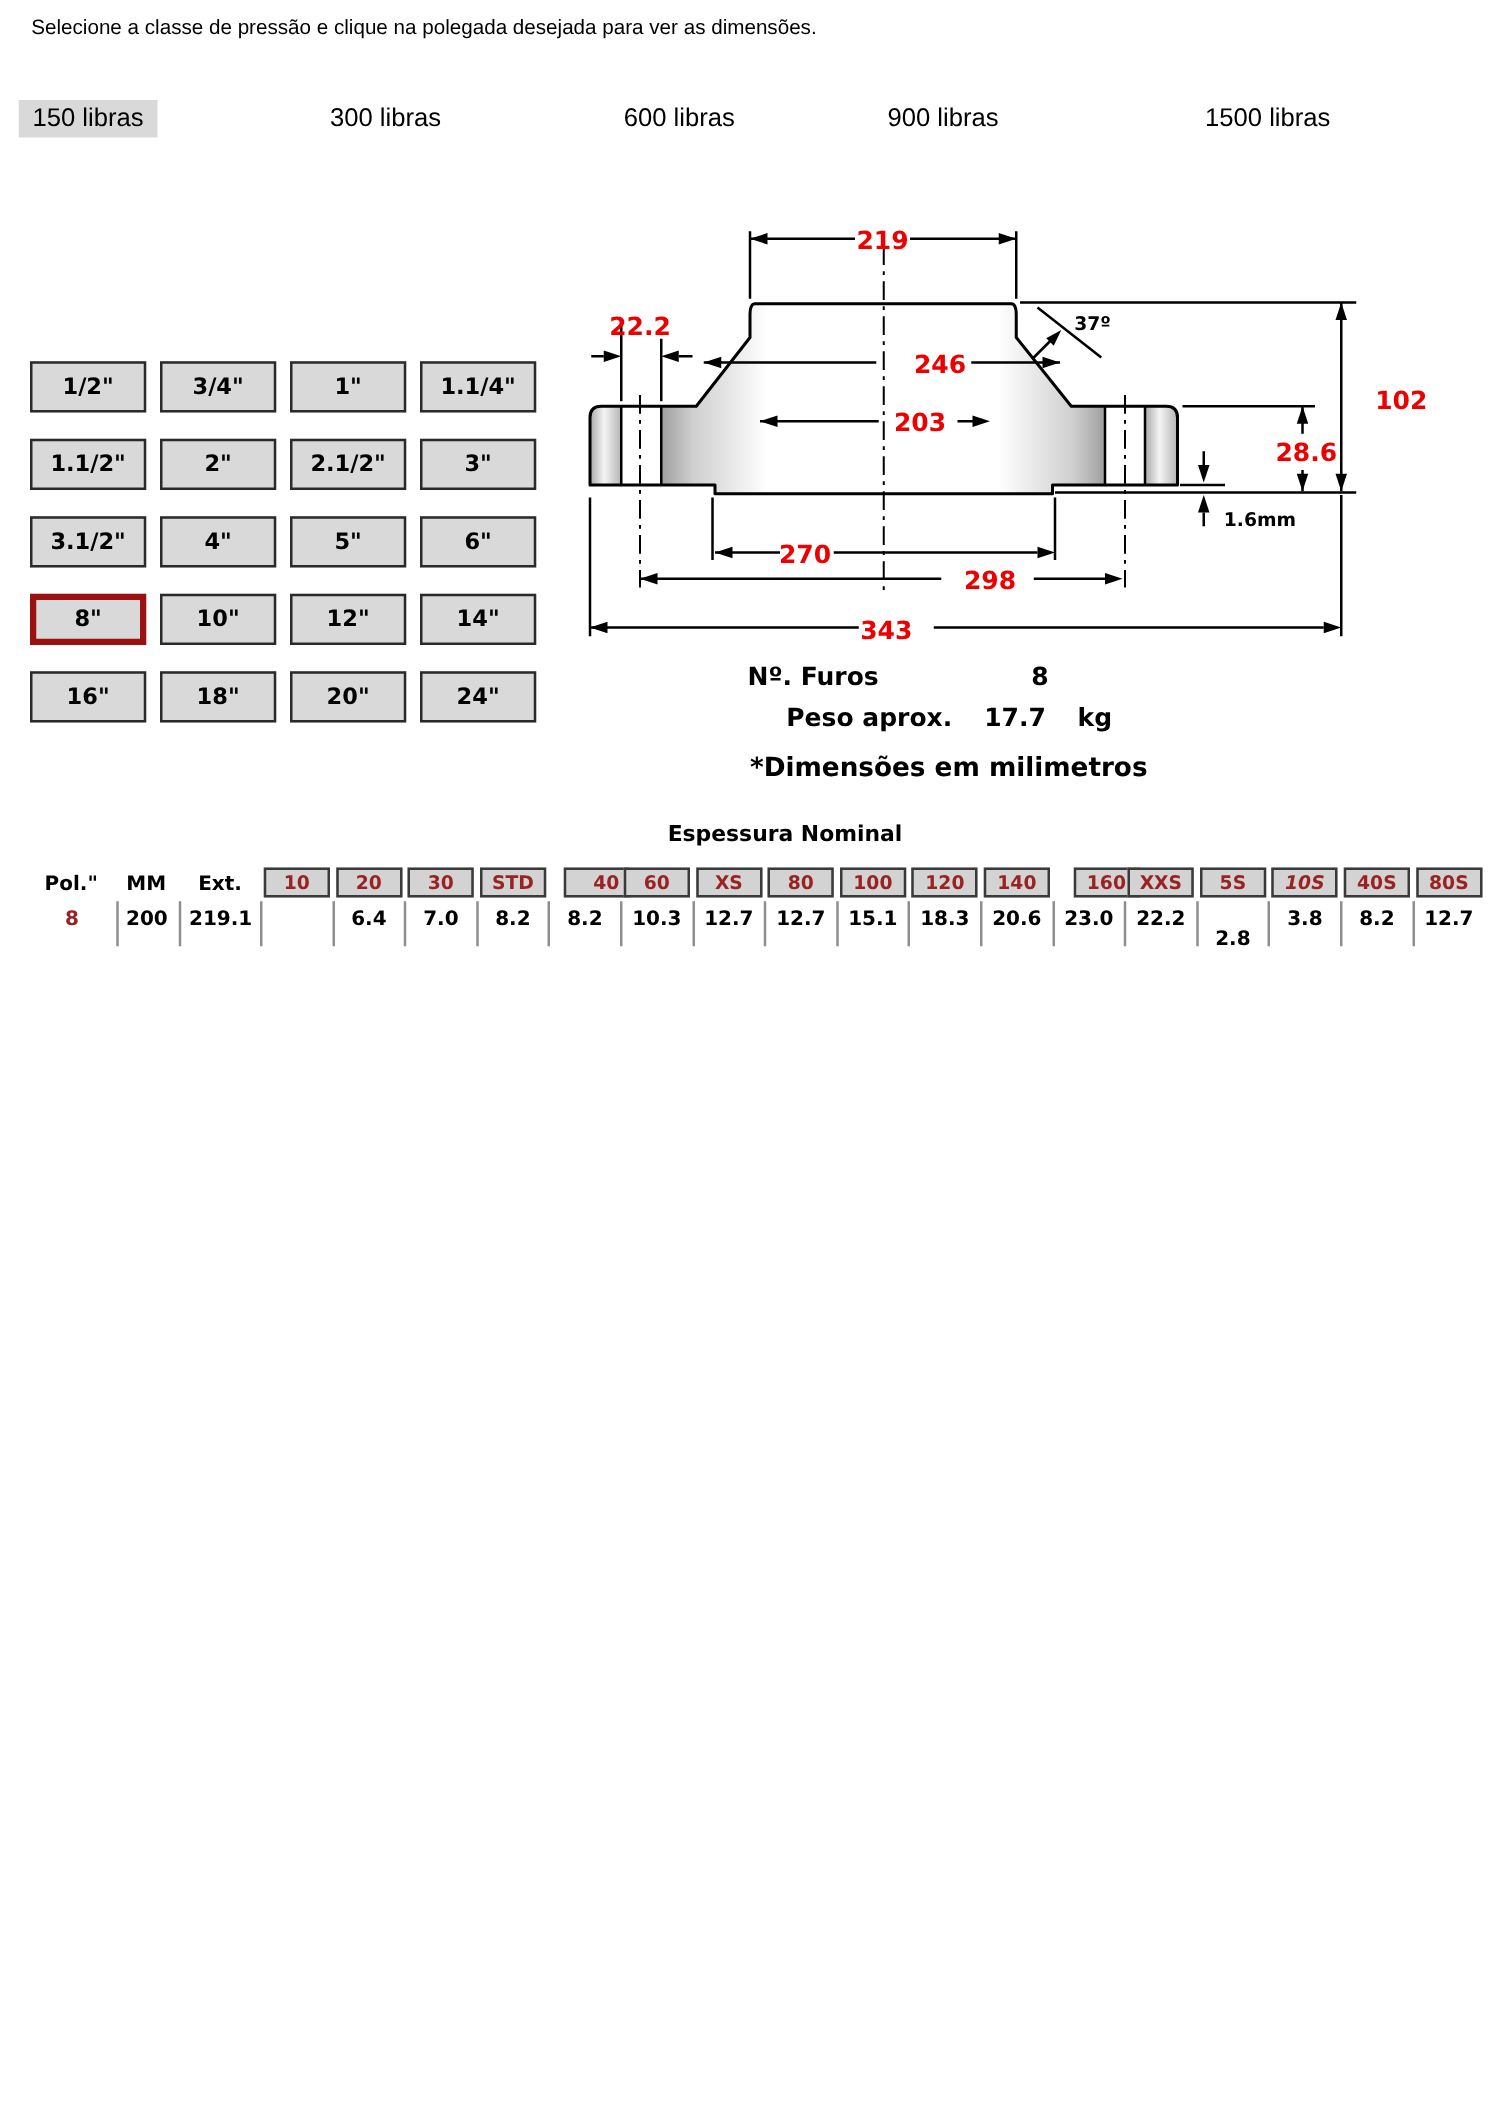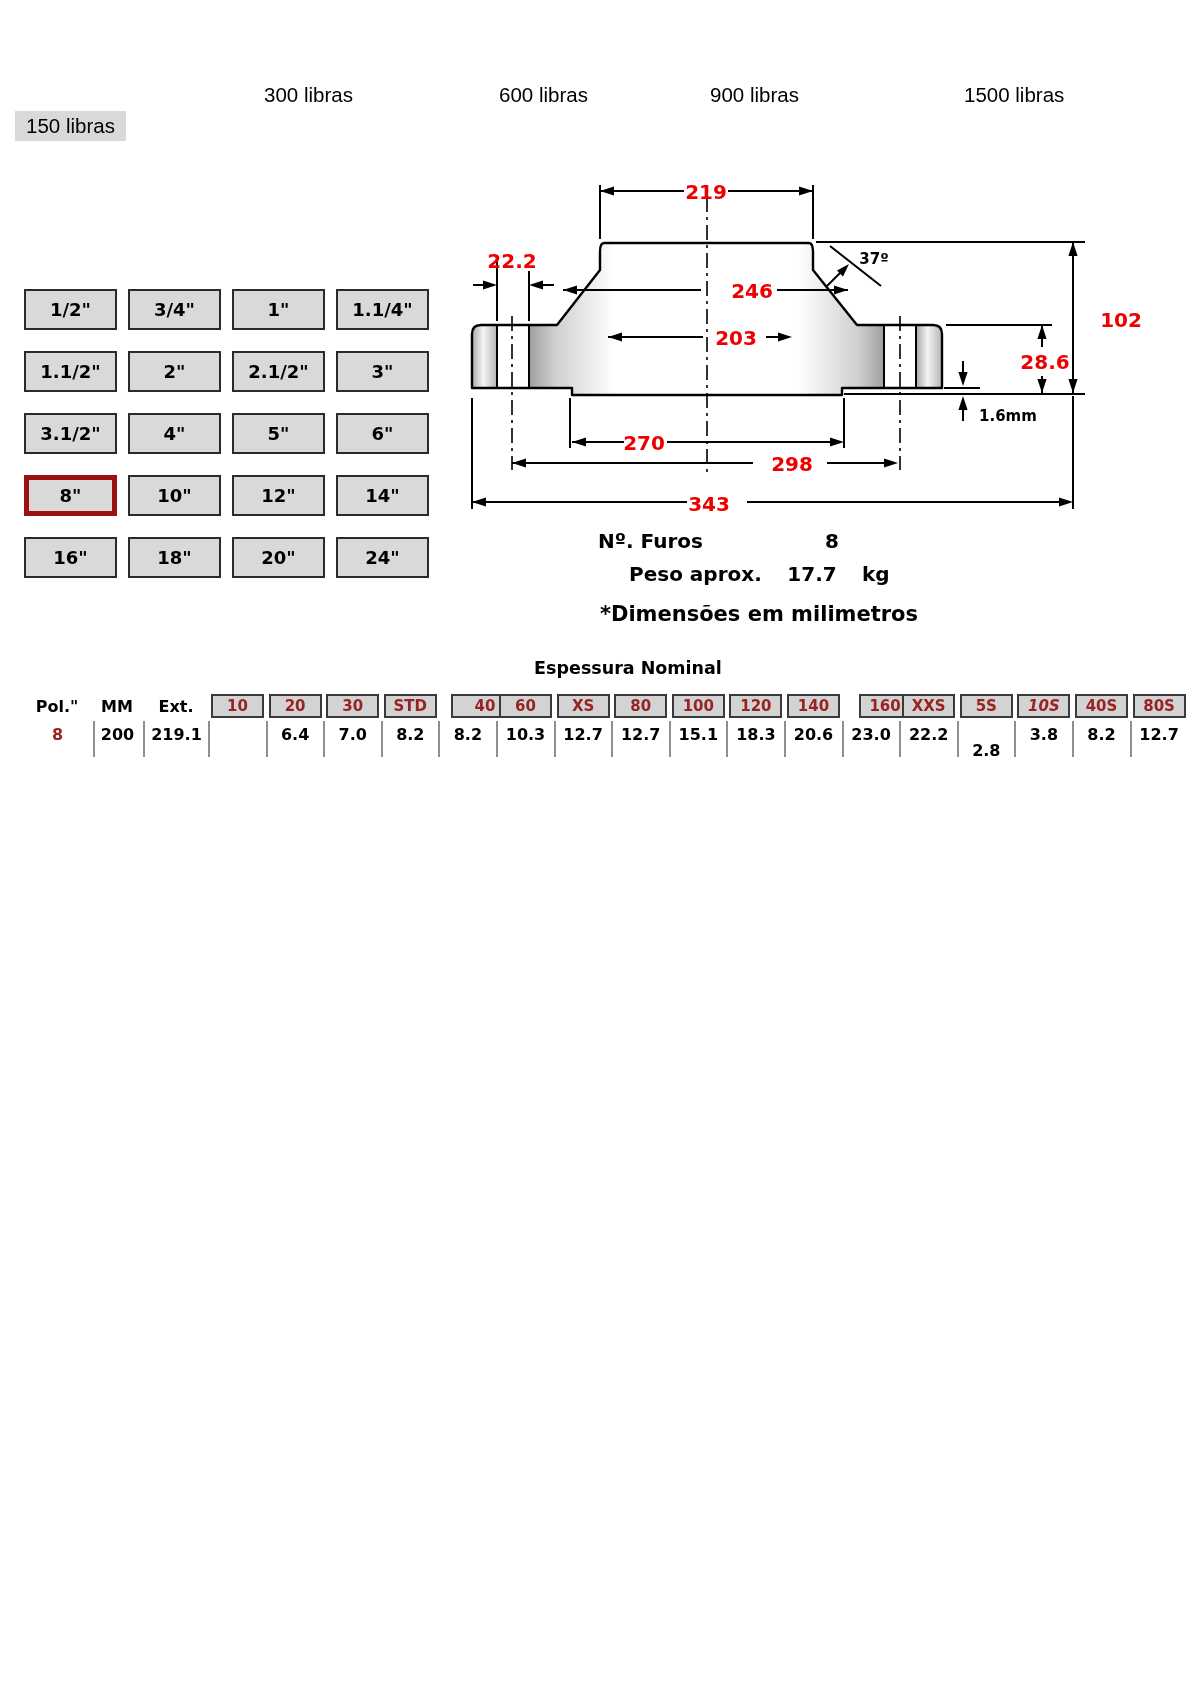--- a/index.html
+++ b/index.html
@@ -39,23 +39,24 @@
   .val{position:absolute;top:725px;width:53px;text-align:center;
        font:bold 16px "DejaVu Sans",sans-serif;}
   .val.red{color:#992222;}
   .sep{position:absolute;top:721px;width:2px;height:36px;background:#8f8f8f;}
 </style>
 </head>
 <body>
 
 <div class="page">
 
+  <div class="instruction">Selecione a classe de pressão e clique na polegada desejada para ver as dimensões.</div>
 
   <div id="ptabs">
-      <div class="ptab selected" style="left: 15px; margin-top: 31px;">150 libras</div>
+      <div class="ptab selected" style="left: 15px;">150 libras</div>
       <div class="ptab" style="left: 253px;">300 libras</div>
       <div class="ptab" style="left: 488px;">600 libras</div>
       <div class="ptab" style="left: 699px;">900 libras</div>
       <div class="ptab" style="left: 953px;">1500 libras</div>
     </div>
 
   <div class="sizes" id="sizes">
       <div class="size-btn">1/2"</div>
       <div class="size-btn">3/4"</div>
       <div class="size-btn">1"</div>

